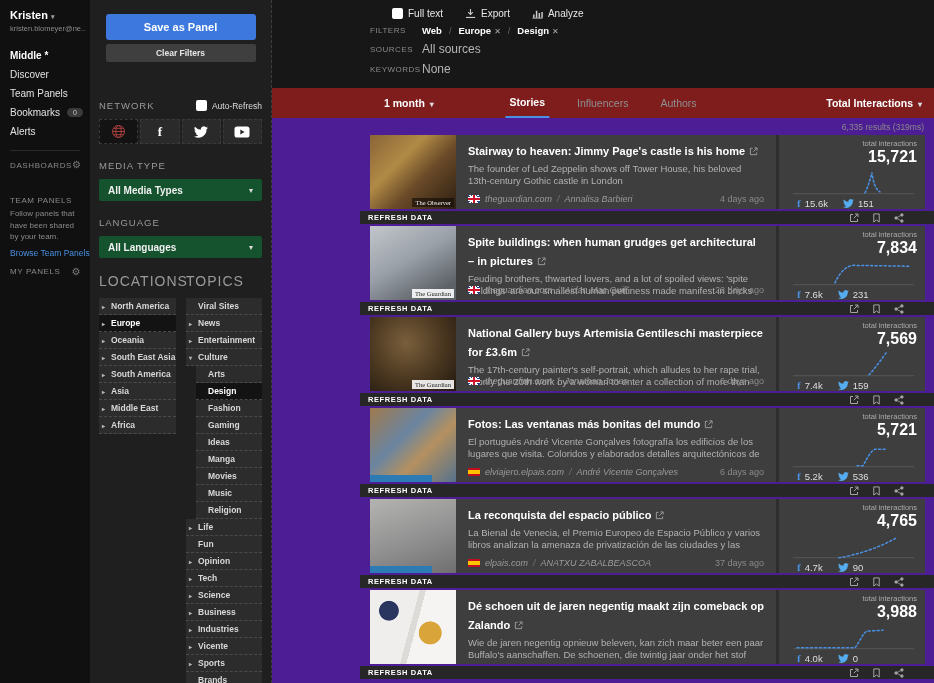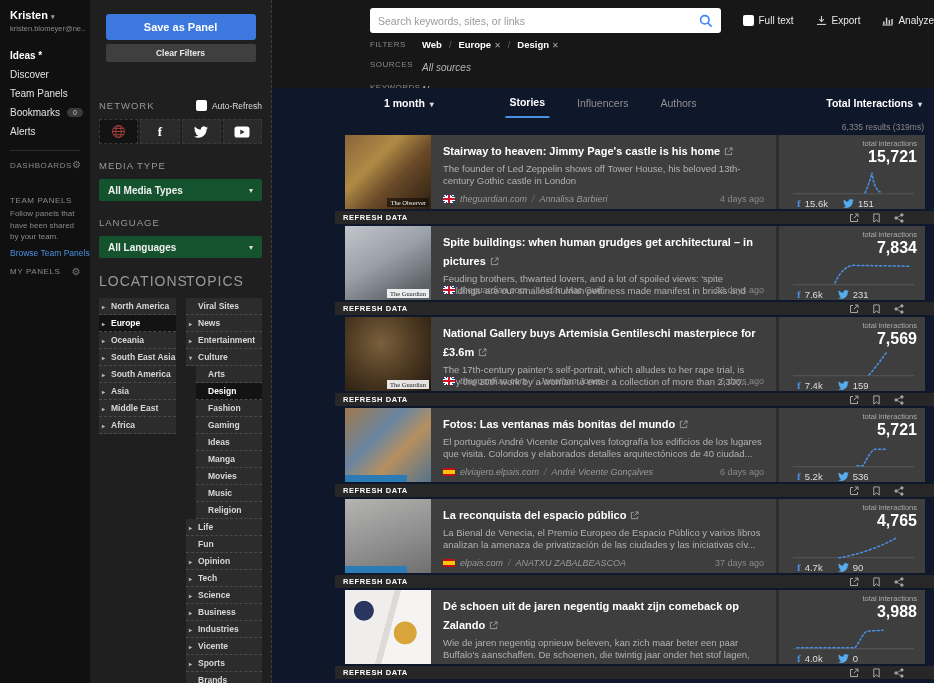--- a/index.html
+++ b/index.html
@@ -62,32 +62,32 @@
     align-items:center; padding:0 8px; }
   .search-input { flex:1; border:none; outline:none; font-family:inherit; font-size:10.5px; color:#333; background:transparent; }
   .search-input::placeholder { color:#999; }
   .hdr-item { display:flex; align-items:center; gap:5px; margin-left:22px; font-size:10px; color:#e8e8e8; cursor:pointer; white-space:nowrap; }
   .meta-row { display:flex; align-items:center; margin-top:6px; }
   .meta-row:first-of-type { margin-top:9px; }
   .meta-label { width:52px; flex:none; font-size:8px; letter-spacing:.5px; color:#8a8a8a; }
   .chip { font-size:9.5px; font-weight:bold; color:#fff; cursor:pointer; }
   .chip-x { color:#aaa; font-size:8px; margin-left:3px; font-weight:normal; }
   .meta-sep { color:#666; font-size:9px; margin:0 7px; }
-  .meta-val { font-size:10px; font-style:italic; color:#b5b5b5;margin-top:6px; }
-
-  .toolbar { flex:none; height:30px; background:#0f172a; display:flex; align-items:center;
+  .meta-val { font-size:12px; color:#b5b5b5; }
+
+  .toolbar { flex:none; height:30px; background:#7f1d1d; display:flex; align-items:center;
     padding:0 12px 0 112px; position:relative; }
   .time-range { font-size:10.5px; font-weight:bold; color:#fff; cursor:pointer; }
   .tb-caret { font-size:8px; color:#ddd; margin-left:5px; }
   .tabs { position:absolute; left:50%; transform:translateX(-50%); top:0; height:30px; display:flex; gap:24px; }
   .tab { font-size:10.5px; color:#8f8f8f; display:flex; align-items:center; cursor:pointer; padding:0 4px; }
   .tab.active { color:#fff; font-weight:bold; border-bottom:2px solid #4a90e2; }
   .sort { margin-left:auto; font-size:10.5px; font-weight:bold; color:#fff; cursor:pointer; white-space:nowrap; }
 
-  .results { flex:1; padding-left:63px; overflow:hidden; background:#0f172a; }
+  .results { flex:1; padding-left:88px; overflow:hidden; background:#4c1d95; }
   .summary { text-align:right; font-size:8.5px; color:#8a8a8a; padding:4px 10px 3px 0; }
   .block { margin-bottom:2px; }
   .card { margin:0 9px 2px 10px; height:74px; background:#3e3e3e; display:flex; }
   .thumb { width:86px; flex:none; position:relative; overflow:hidden; cursor:pointer; }
   .thumb-badge { position:absolute; right:2px; bottom:2px; font-size:6.5px; padding:1px 3px;
     font-family:"Liberation Serif", serif; white-space:nowrap; }
   .badge-dark { color:#eee; background:rgba(15,10,5,.6); }
   .badge-light { color:#222; background:rgba(255,255,255,.88); }
   .thumb-0 { background:linear-gradient(135deg,#8a6437,#b08a45 35%,#6a4a28 60%,#2c1f12); }
   .thumb-1 { background:linear-gradient(150deg,#c2c6cc,#9aa0a8 45%,#5d6268 85%); }
@@ -134,21 +134,21 @@
 </head>
 <body>
 
 <div class="app">
 
   <div class="sb1">
     <div class="user-name"><span>Kristen</span><span class="user-caret">▾</span></div>
     <div class="user-email">kristen.blomeyer@ne...</div>
     <div class="nav" id="nav-mount">
         <div class="nav-item">
-    <span>Ideas *</span>
+    <span>Middle *</span>
 
   </div>
         <div class="nav-item">
     <span>Discover</span>
 
   </div>
         <div class="nav-item">
     <span>Team Panels</span>
 
   </div>
@@ -373,29 +373,20 @@
     <span>Brands</span>
   </div>
           </div>
       </div>
     </div>
   </div>
 
   <div class="main">
     <div class="hdr">
       <div class="search-row">
-        <div class="search-box">
-          <input class="search-input" type="text" placeholder="Search keywords, sites, or links" style="">
-          <svg width="14" height="14" viewBox="0 0 14 14">
-              <g fill="none" stroke="#3b82f6" stroke-width="1.6">
-                <circle cx="5.8" cy="5.8" r="4.2"></circle>
-                <path d="M9 9l3.6 3.6"></path>
-              </g>
-            </svg>
-        </div>
         <span class="hdr-item">
           <span class="cb"></span>
           <span>Full text</span>
         </span>
         <span class="hdr-item">
           <svg width="11" height="11" viewBox="0 0 12 11">
               <g fill="none" stroke="#cfcfcf" stroke-width="1.2">
                 <path d="M6 0.5v6M3.5 4L6 6.6 8.5 4"></path>
                 <path d="M1 9.8h10"></path>
               </g>

